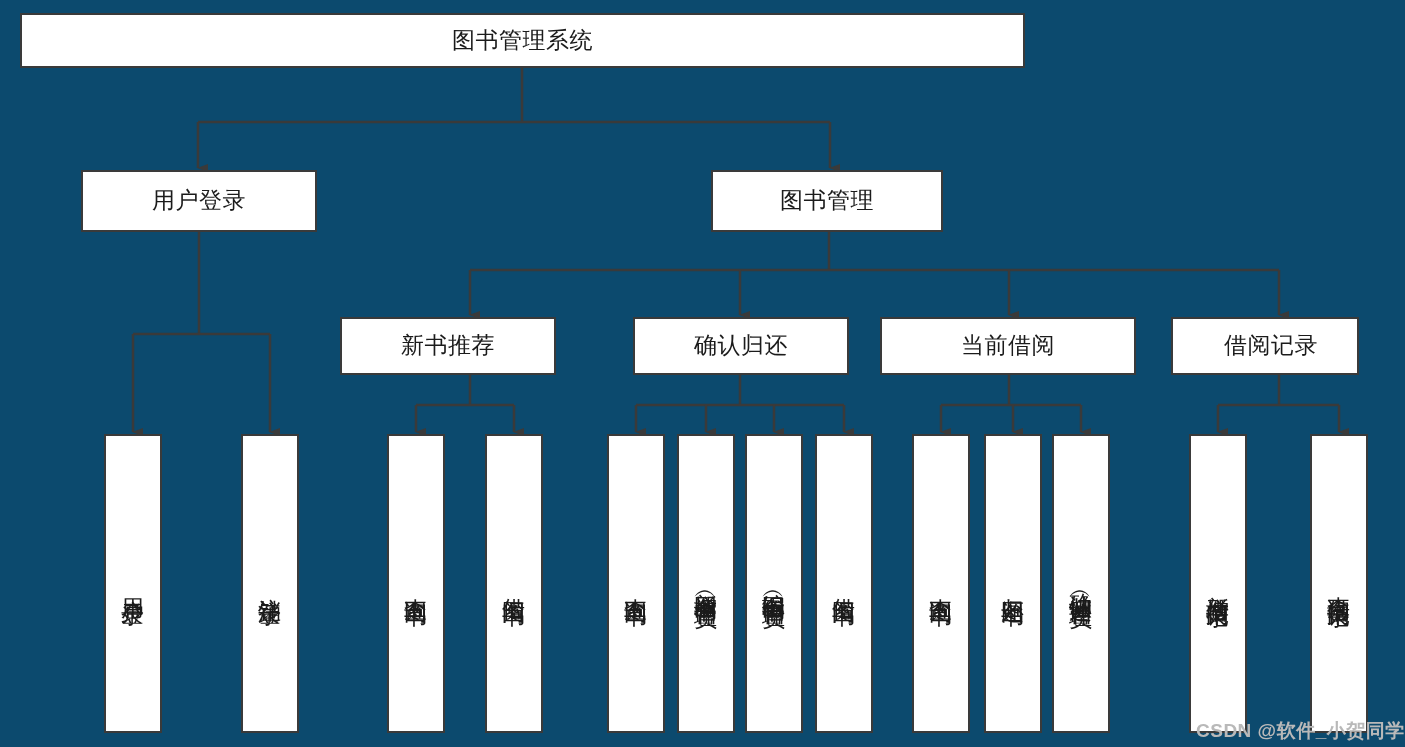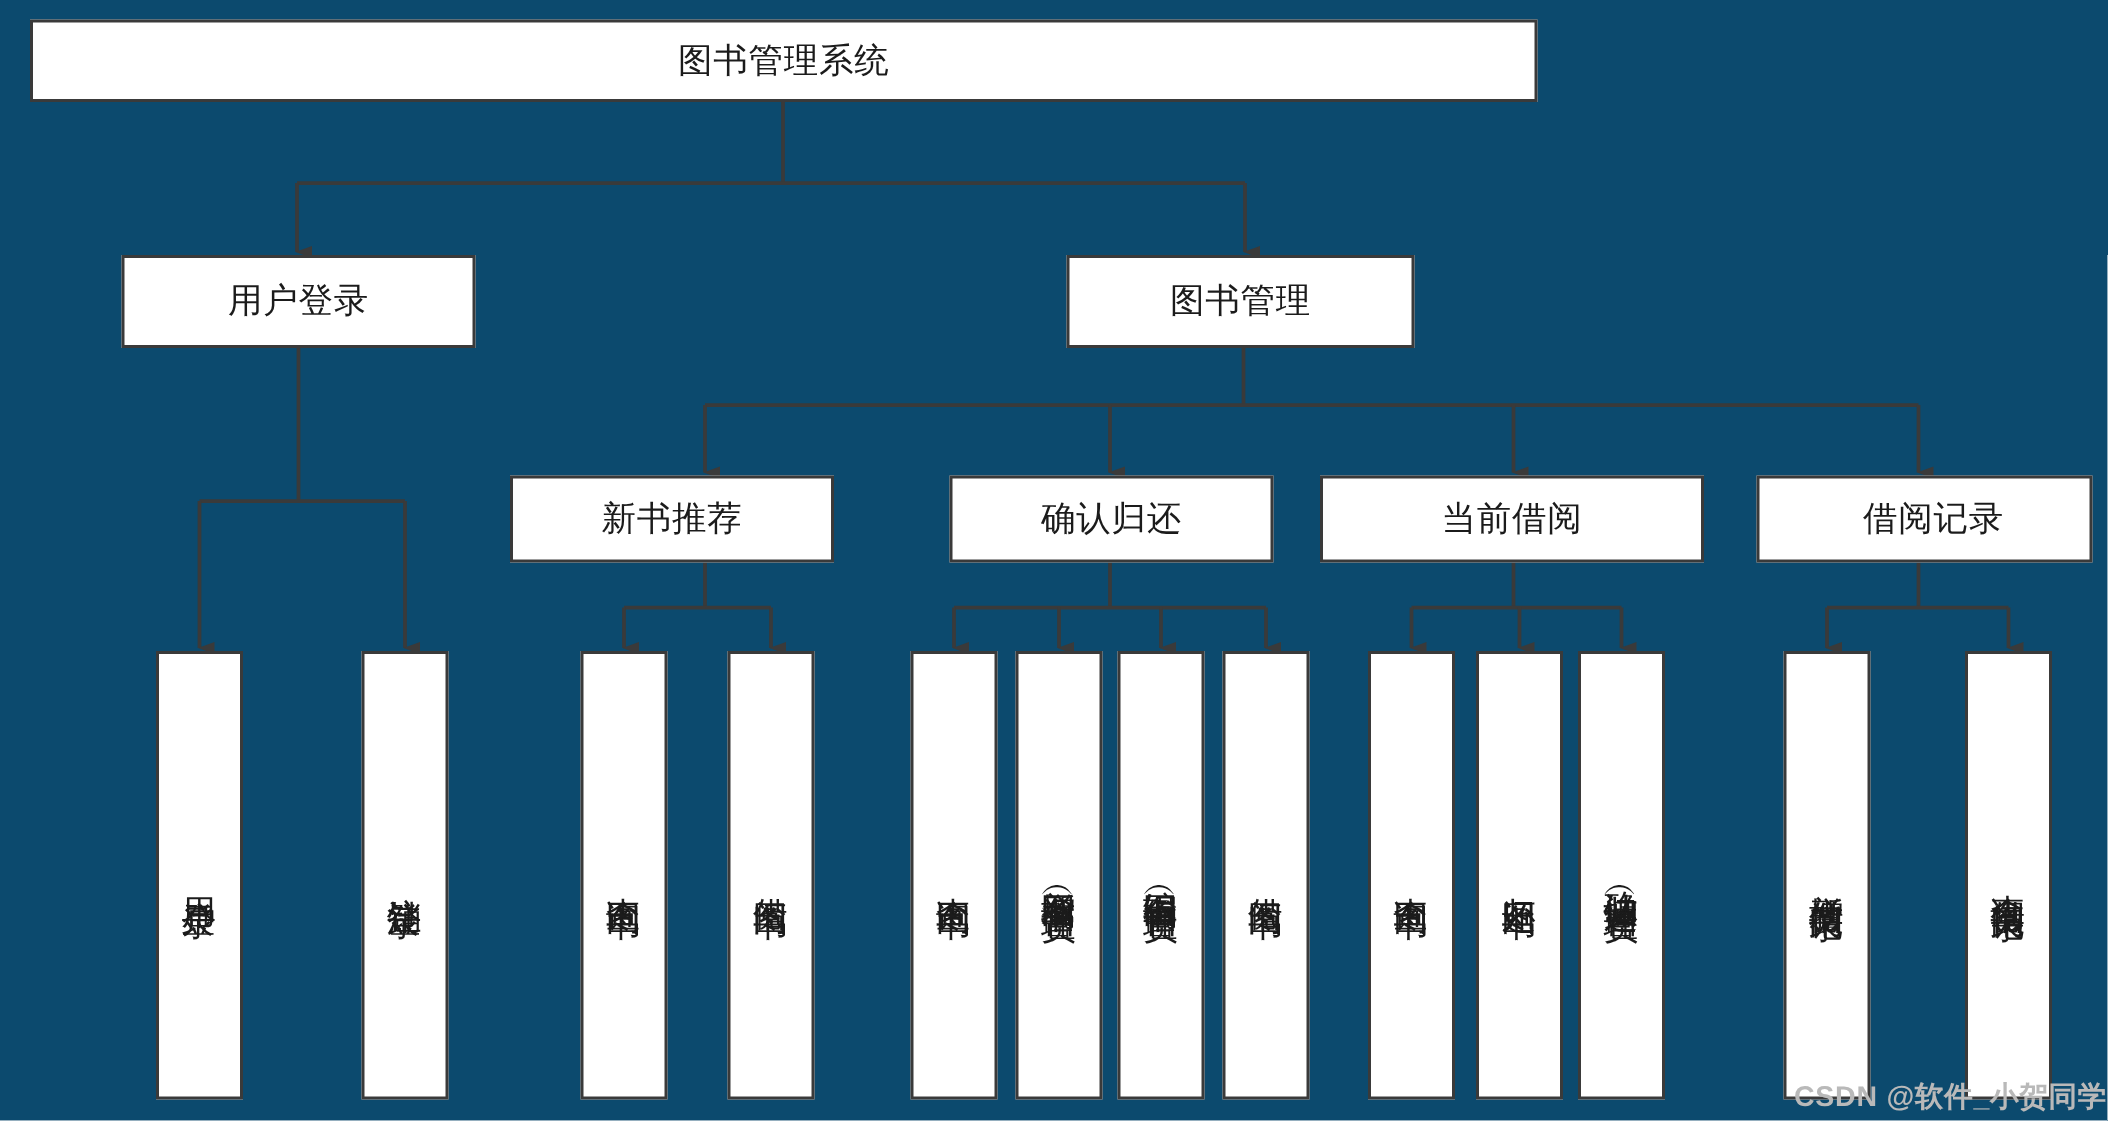--- a/index.html
+++ b/index.html
@@ -132,21 +132,21 @@
 
   <div class="node node-h" style="left:340px; top:317px; width:216px; height:58px;">
     <span class="label">新书推荐</span>
   </div>
   <div class="node node-h" style="left:633px; top:317px; width:216px; height:58px;">
     <span class="label">确认归还</span>
   </div>
   <div class="node node-h" style="left:880px; top:317px; width:256px; height:58px;">
     <span class="label">当前借阅</span>
   </div>
-  <div class="node node-h" style="left:1171px; top:317px; width:224px; height:58px;padding-left:12px;">
+  <div class="node node-h" style="left:1171px; top:317px; width:188px; height:58px;padding-left:12px;">
     <span class="label">借阅记录</span>
   </div>
 
   <div class="node node-v" style="left:104px; top:434px; width:58px; height:299px;">
     <span class="label">用户登录</span>
   </div>
   <div class="node node-v" style="left:241px; top:434px; width:58px; height:299px;">
     <span class="label">注销登录</span>
   </div>
   <div class="node node-v" style="left:387px; top:434px; width:58px; height:299px;">

